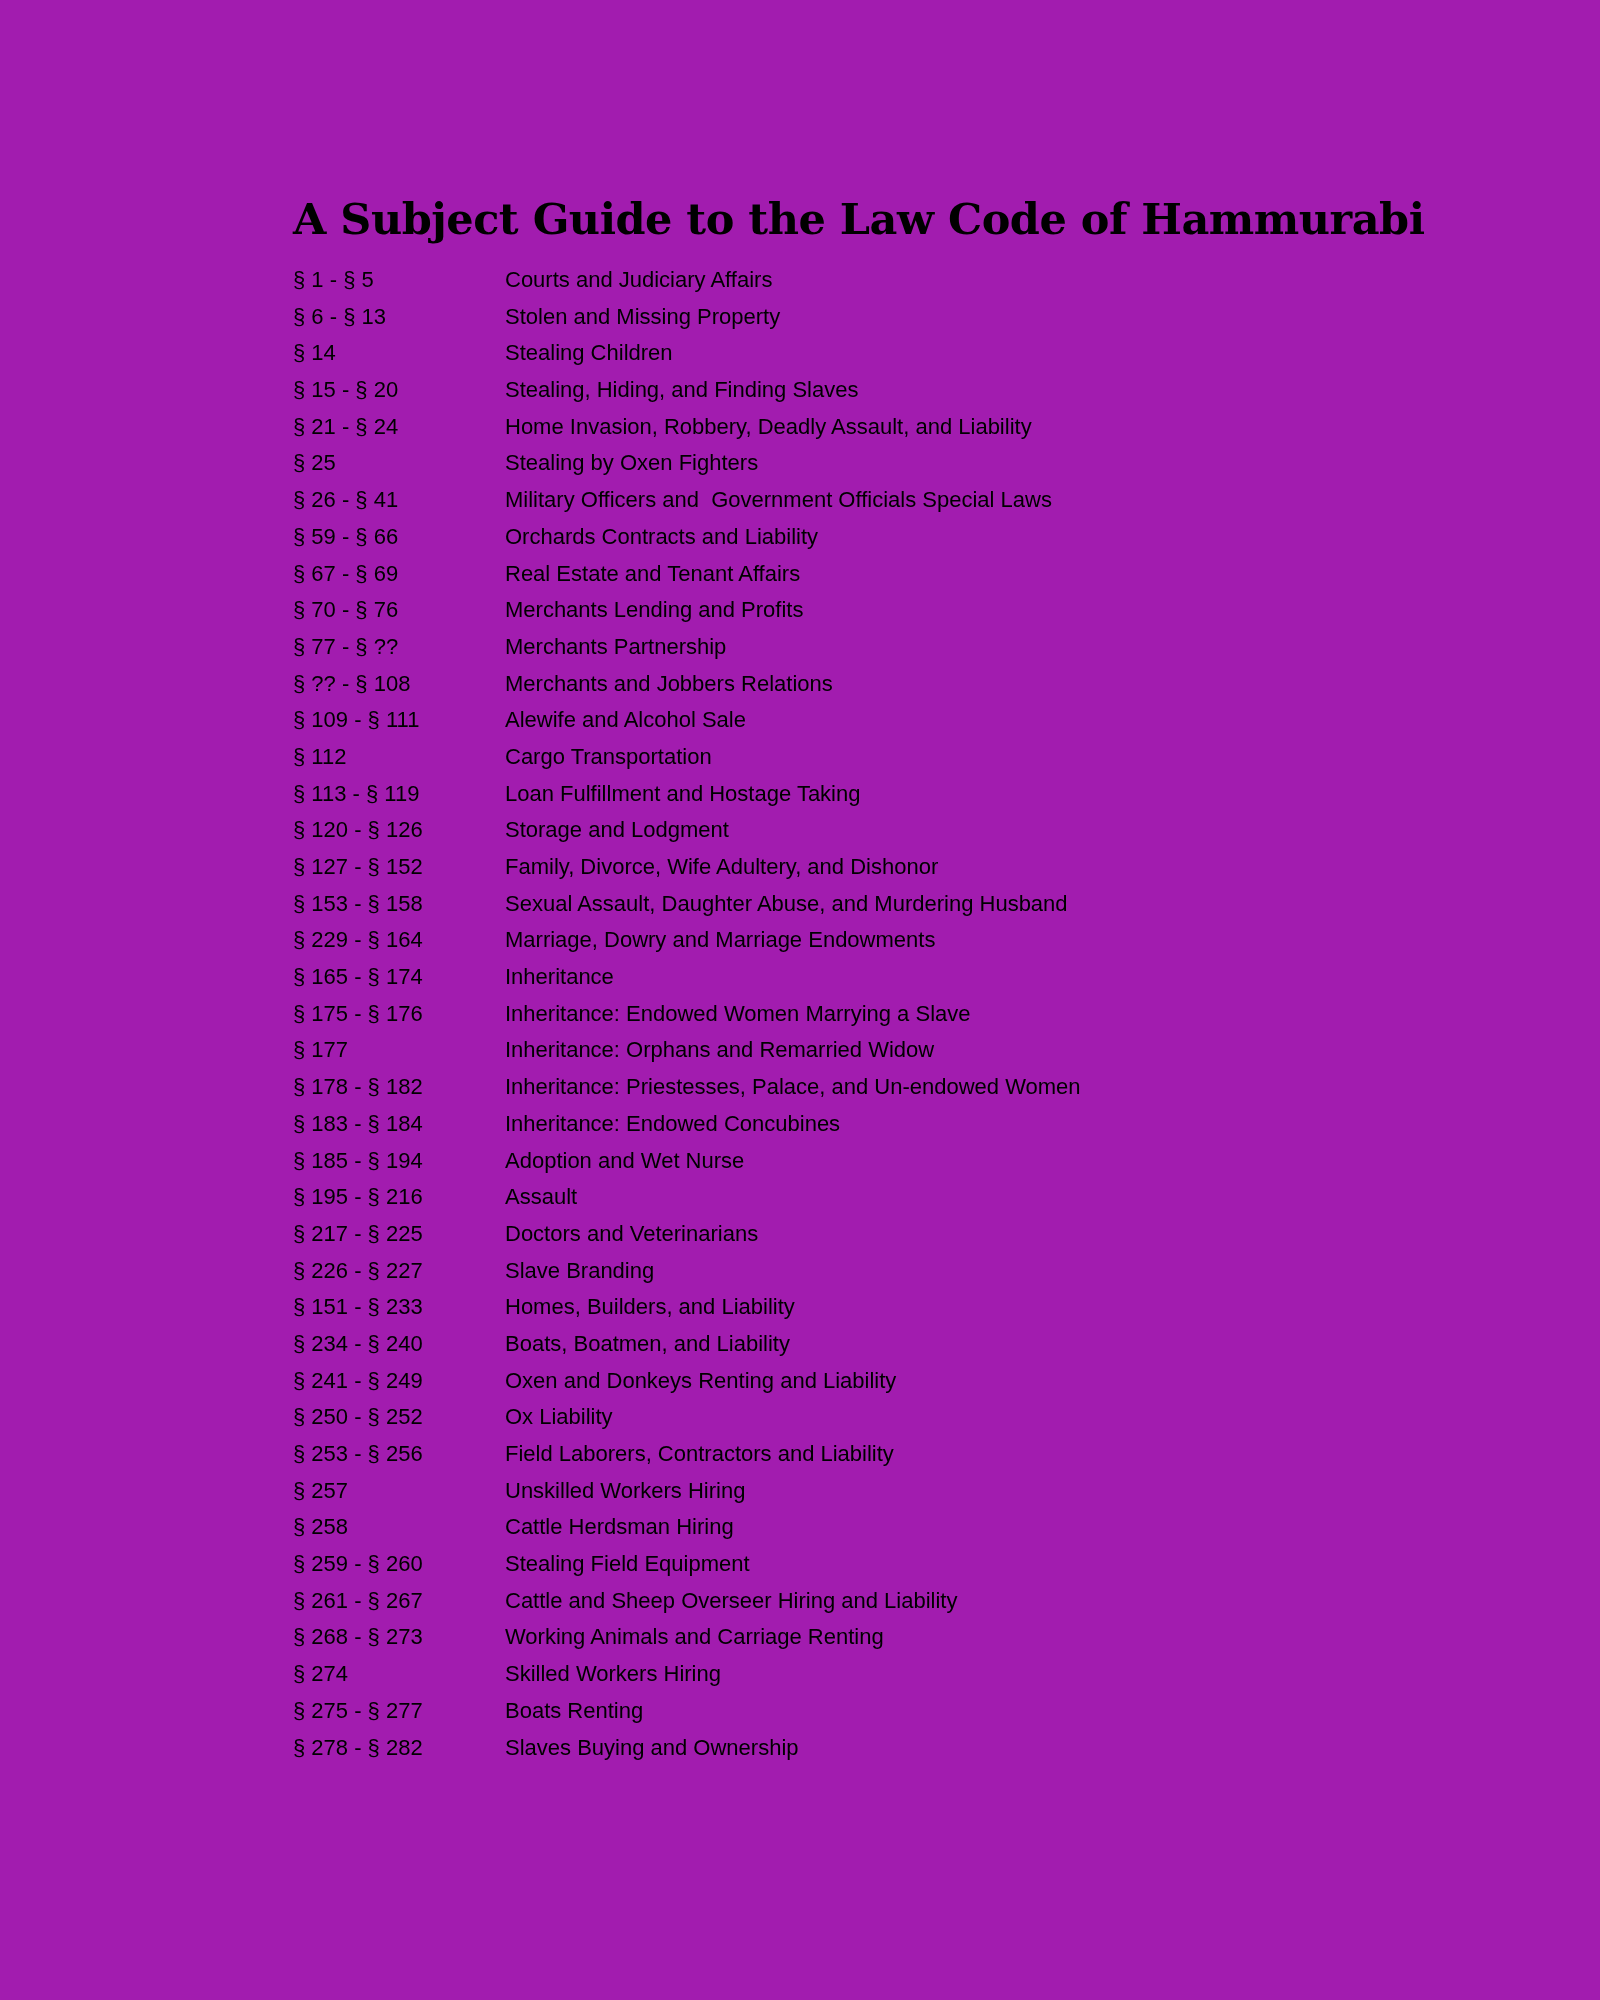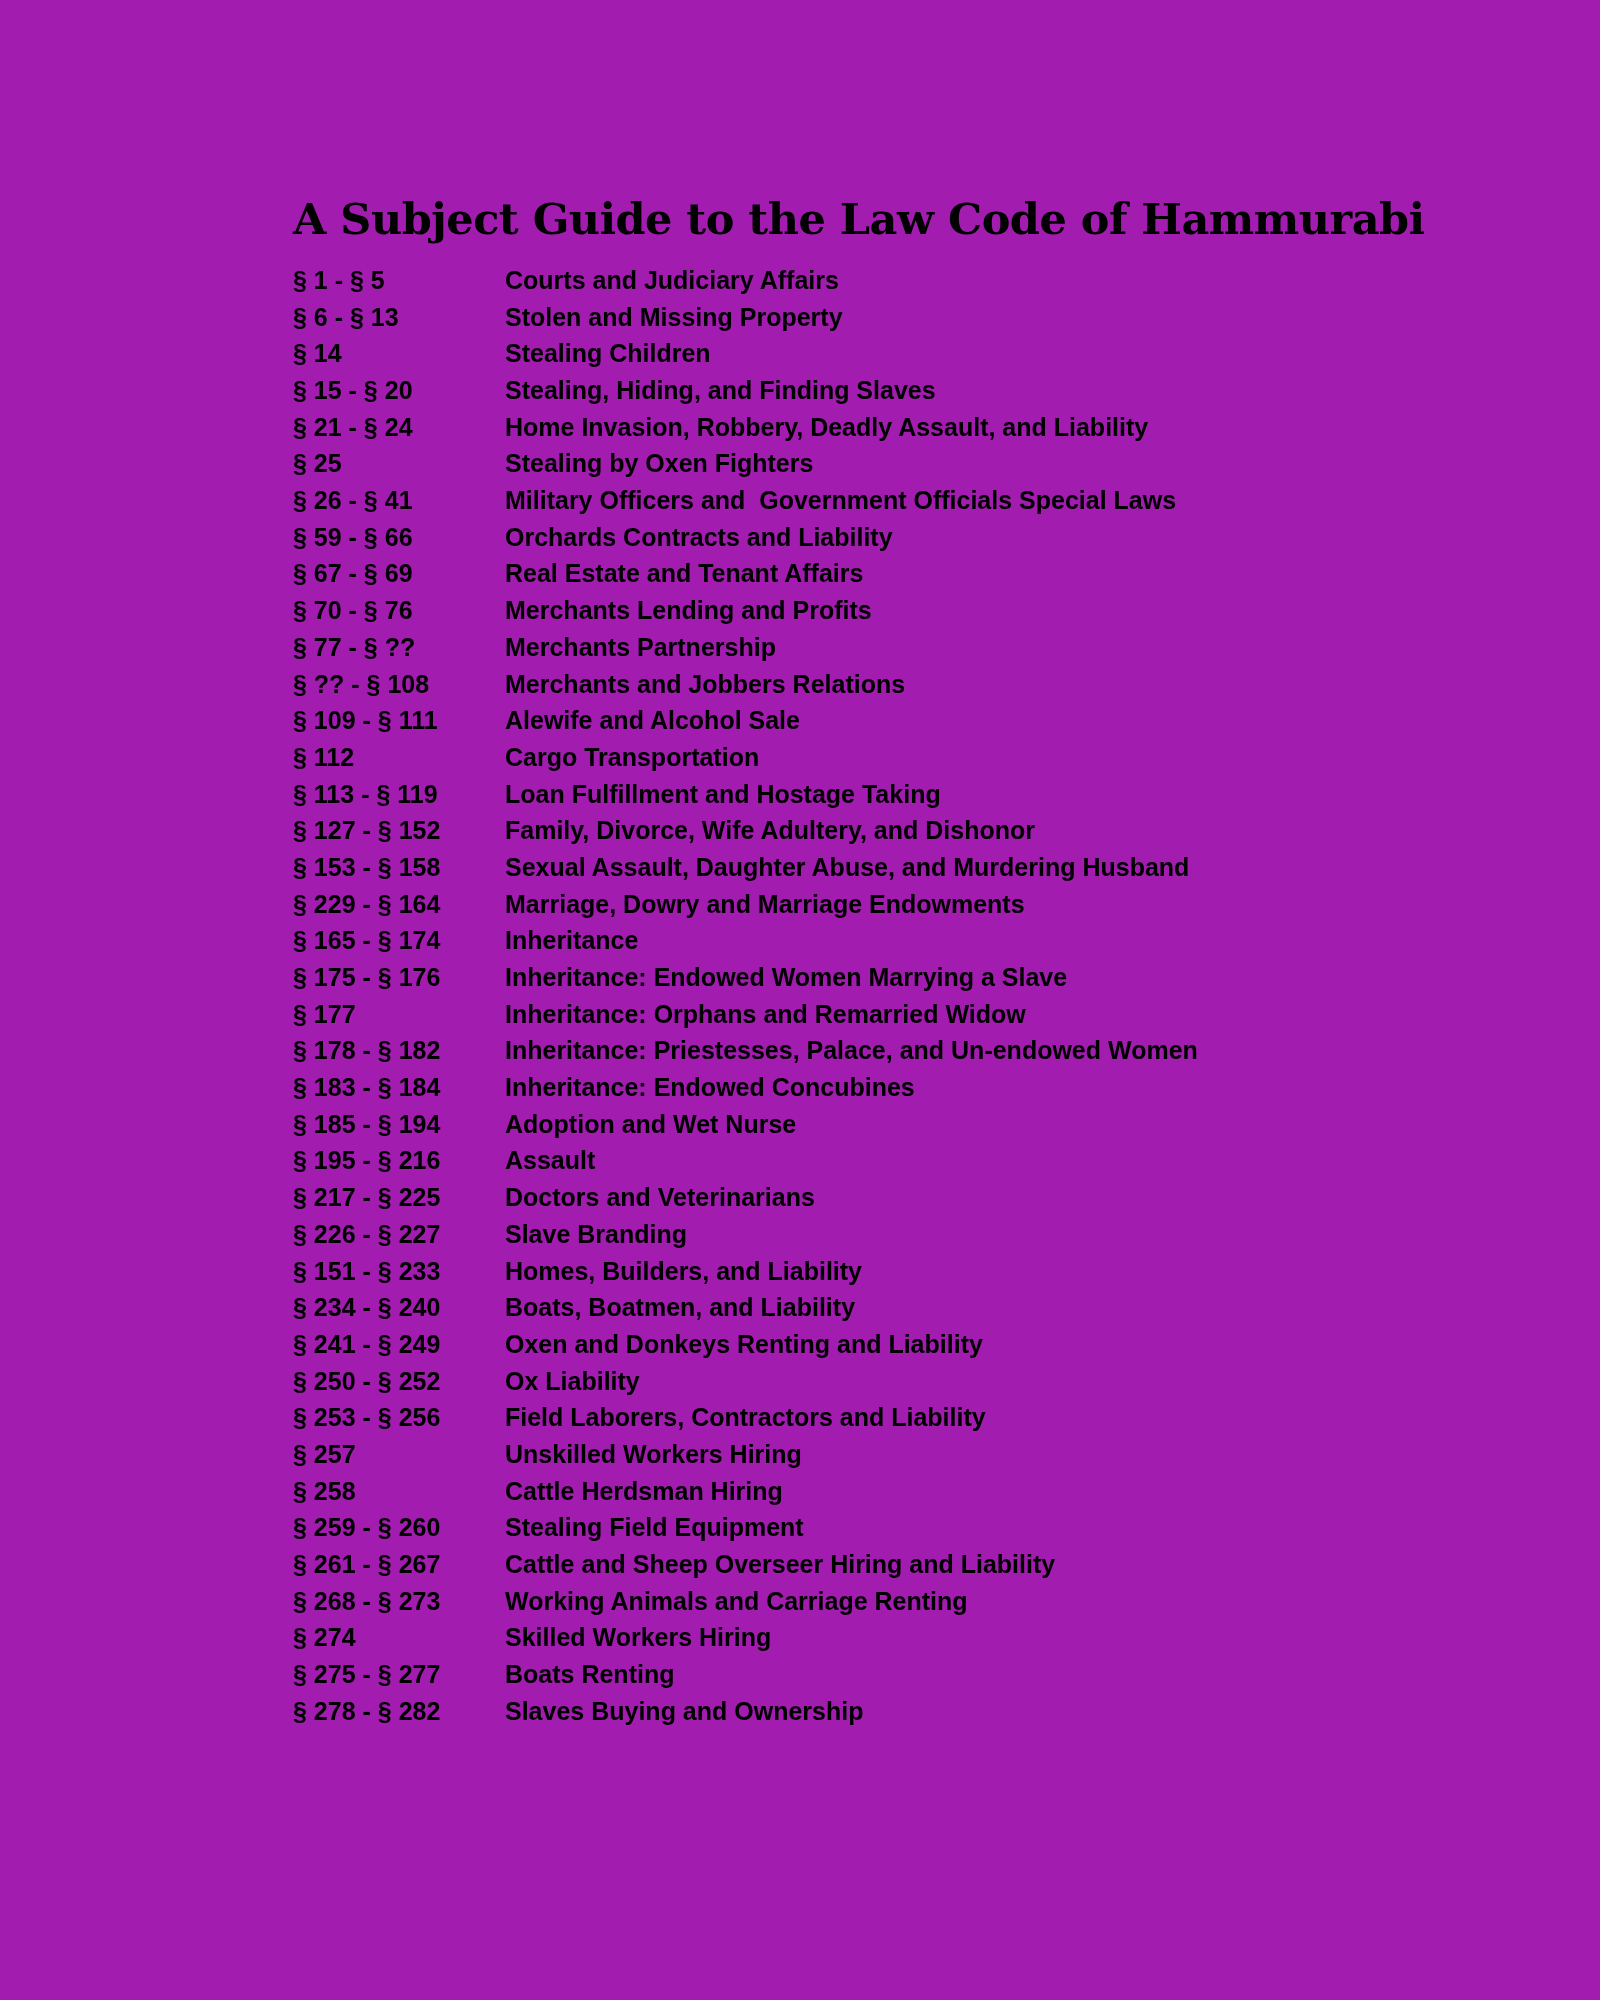--- a/index.html
+++ b/index.html
@@ -29,27 +29,26 @@
     white-space: nowrap;
   }
   .subject-list {
     position: absolute;
     left: 293px;
     top: 262px;
     width: 1240px;
   }
   .entry-row {
     display: flex;
-    align-items: flex-end;
+    align-items: center;
     height: 36.7px;
     line-height: 36.7px;
     font-family: "Liberation Sans", sans-serif;
-    font-size: 25px;
+    font-size: 22px;
     color: #000000;
-    font-weight: bold;
   }
   .entry-range {
     flex: 0 0 212px;
     white-space: pre;
   }
   .entry-subject {
     flex: 1 1 auto;
     white-space: pre;
   }
 </style>
@@ -129,20 +128,24 @@
   <div class="entry-row">
     <span class="entry-range">§ 112</span>
     <span class="entry-subject">Cargo Transportation</span>
   </div>
 
   <div class="entry-row">
     <span class="entry-range">§ 113 - § 119</span>
     <span class="entry-subject">Loan Fulfillment and Hostage Taking</span>
   </div>
 
+  <div class="entry-row">
+    <span class="entry-range">§ 120 - § 126</span>
+    <span class="entry-subject">Storage and Lodgment</span>
+  </div>
 
   <div class="entry-row">
     <span class="entry-range">§ 127 - § 152</span>
     <span class="entry-subject">Family, Divorce, Wife Adultery, and Dishonor</span>
   </div>
 
   <div class="entry-row">
     <span class="entry-range">§ 153 - § 158</span>
     <span class="entry-subject">Sexual Assault, Daughter Abuse, and Murdering Husband</span>
   </div>

